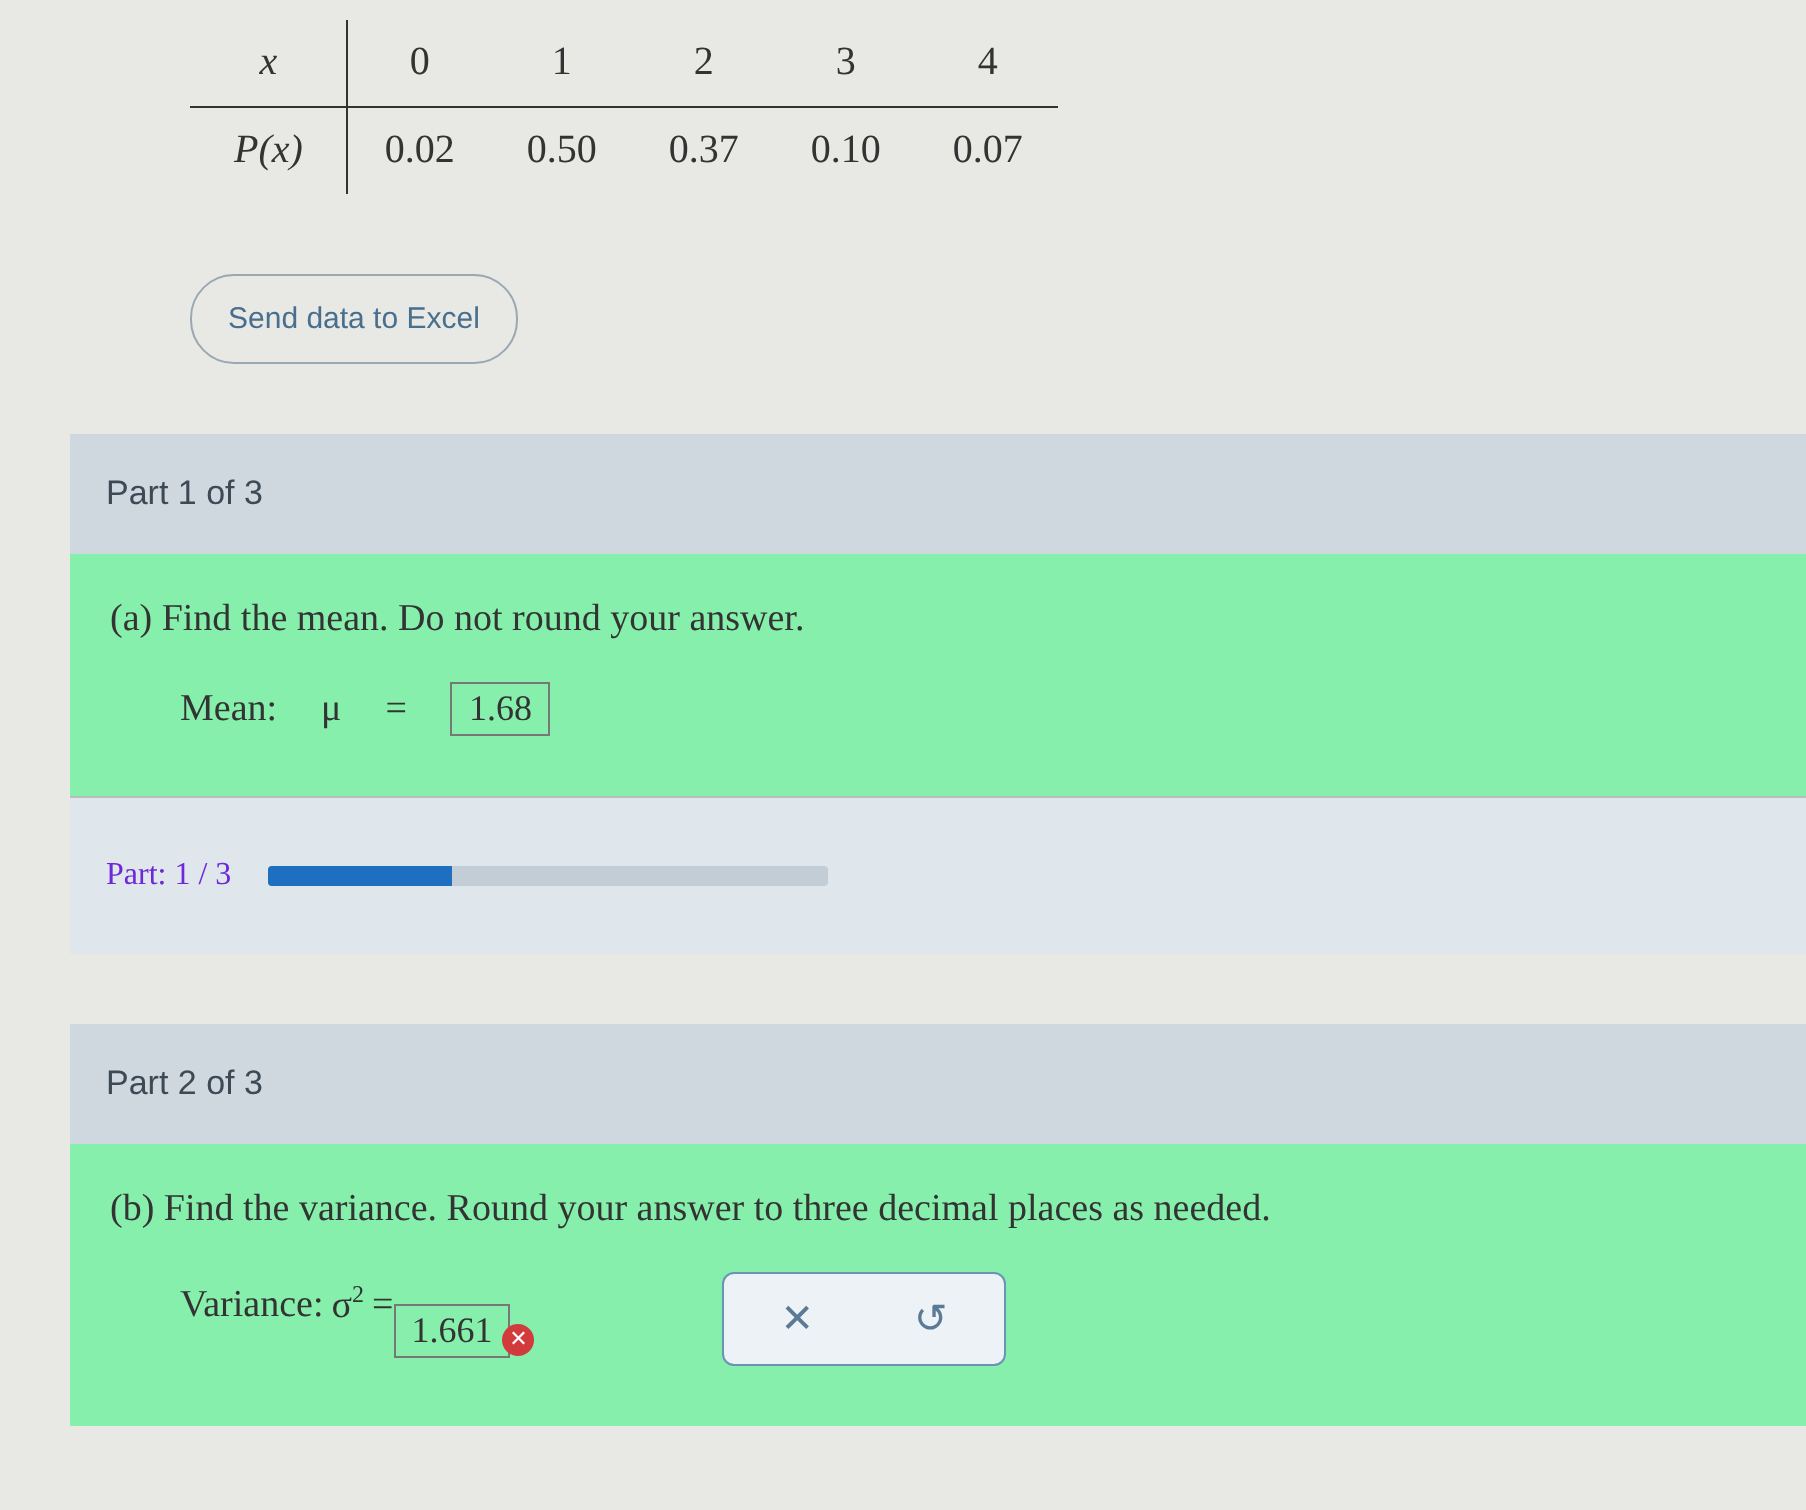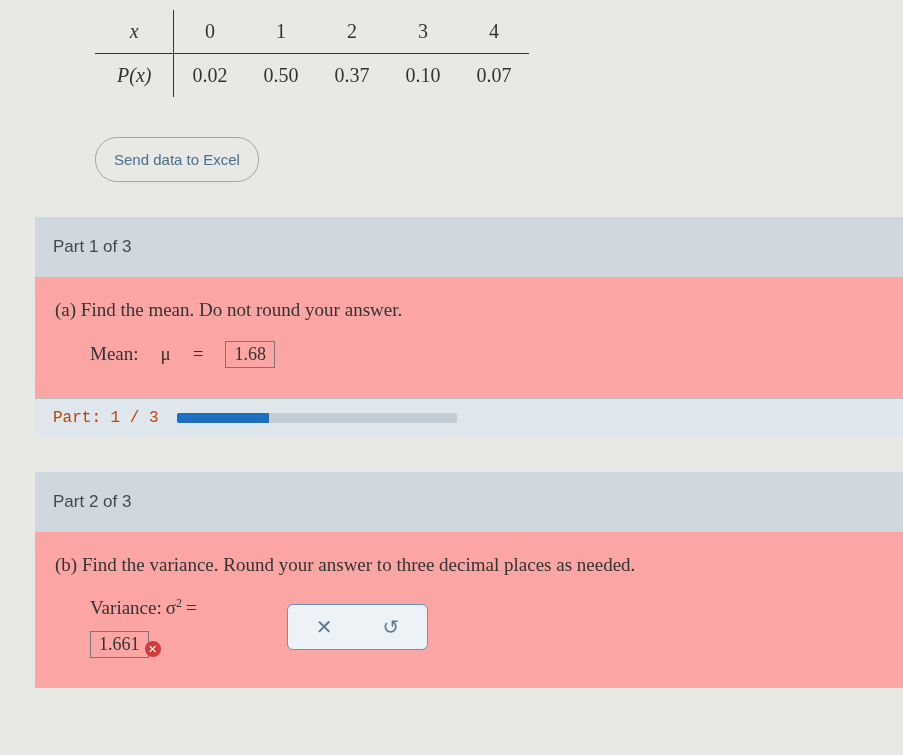--- a/index.html
+++ b/index.html
@@ -57,21 +57,21 @@
     margin-top: 35px;
     margin-left: -25px;
     margin-right: -60px;
   }
   .part-body {
     padding: 22px 20px 30px 20px;
     margin-left: -25px;
     margin-right: -60px;
     border-bottom: 1px solid #bbb;
     font-size: 19px;
-    background: #fca5a5;
+    background: #86efac;
   }
   .prompt {
     margin-bottom: 20px;
   }
   .answer-line {
     margin-left: 35px;
     display: flex;
     align-items: baseline;
     gap: 22px;
     font-size: 19px;
@@ -83,26 +83,26 @@
     font-size: 18px;
     min-width: 40px;
     background: #fff0;
     text-align: right;
   }
   .progress-row {
     display: flex;
     align-items: center;
     gap: 18px;
     background: #dfe6ec;
-    padding: 10px 18px;
+    padding: 30px 18px;
     margin-left: -25px;
     margin-right: -60px;
-    font-family: Liberation Mono, monospace;
+    font-family: Liberation Serif, serif;
     font-size: 16px;
-    color: #c2410c;
+    color: #6d28d9;
   }
   .progress-bar {
     flex: 0 0 280px;
     height: 10px;
     background: #c3cdd6;
     border-radius: 2px;
     overflow: hidden;
   }
   .progress-fill {
     height: 100%;
@@ -144,21 +144,21 @@
     color: #5a7a96;
     background: #ecf2f6;
   }
   .toolbar-box .icon {
     font-size: 20px;
     cursor: pointer;
     color: #5a7a96;
   }
   .variance-stack {
      display:inline-flex;
-     flex-direction:column;
+     flex-direction:row;
      align-items:flex-start;
      margin-left:35px;
   }
   .variance-top {
      display:flex;
      align-items:baseline;
      gap:4px;
   }
   .variance-bottom {
      display:flex;

